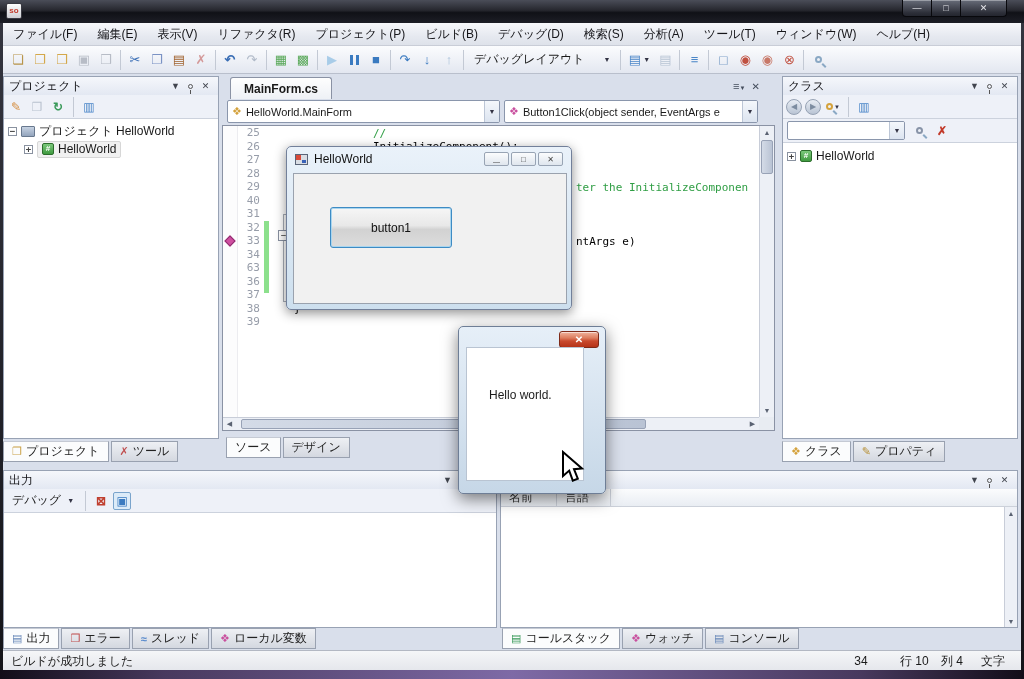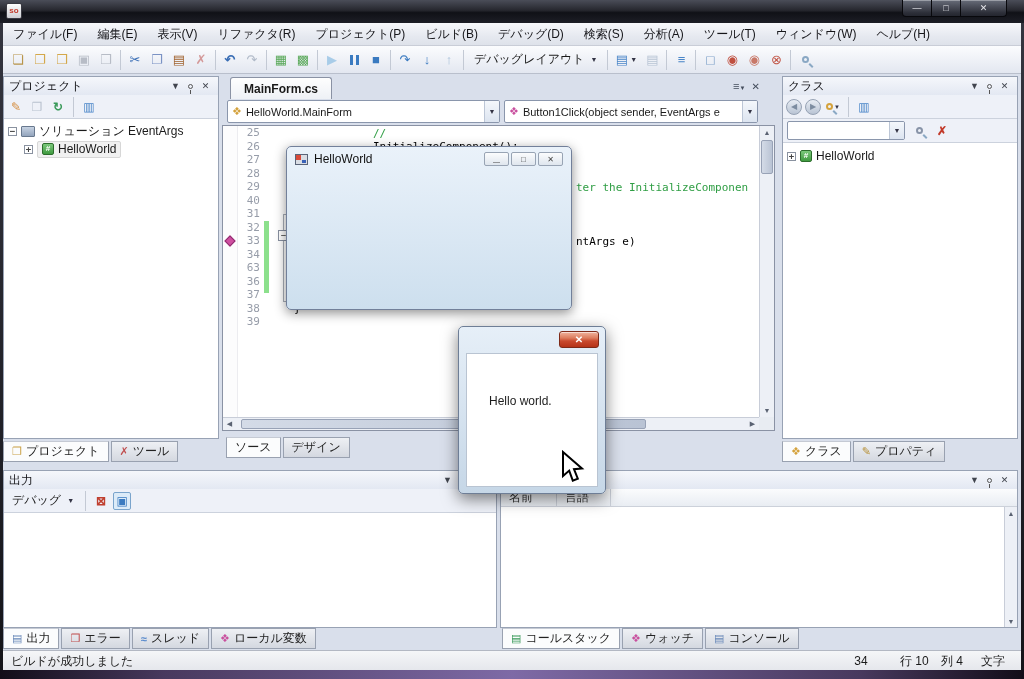--- a/index.html
+++ b/index.html
@@ -101,21 +101,21 @@
     <span class="tbtn" style="color:#a8cce8">▶</span>
     <span class="tbtn">
         <span style="width:9px;height:10px;border-left:3px solid #3a7ac0;border-right:3px solid #3a7ac0"></span>
       </span>
     <span class="tbtn" style="color:#3a7ac0">■</span>
     <span class="tsep"></span>
     <span class="tbtn" style="color:#3a7ac0">↷</span>
     <span class="tbtn" style="color:#3a7ac0;font-weight:bold">↓</span>
     <span class="tbtn" style="color:#a8c0d8;font-weight:bold">↑</span>
     <span class="tsep"></span>
-    <span class="flex" style="gap:6px;padding:0 7px;height:22px">
+    <span class="flex" style="gap:19px;padding:0 7px;height:22px">
       <span>デバッグレイアウト</span>
       <span style="font-size:7px;color:#334">▼</span>
     </span>
     <span class="tsep"></span>
     <span class="tbtn" style="width:30px;color:#4a86c8">▤<span style="font-size:7px;color:#334;margin-left:2px">▼</span></span>
     <span class="tbtn" style="color:#b8c4d4">▤</span>
     <span class="tsep"></span>
     <span class="tbtn" style="color:#4a86c8;font-weight:bold">≡</span>
     <span class="tsep"></span>
     <span class="tbtn" style="color:#88a8cc">◻</span>
@@ -144,21 +144,21 @@
       <span class="g" style="color:#d48a3a">✎</span>
       <span class="g" style="color:#b9c2cf">❐</span>
       <span class="g" style="color:#3a9a5a;font-weight:bold">↻</span>
       <span class="tsep"></span>
       <span class="g" style="color:#4a86c8">▥</span>
     </div>
     <div class="pbody" style="padding-top:3px">
       <div class="treerow">
         <span class="exp">−</span>
         <span style="width:14px;height:11px;background:linear-gradient(#c6d2e2,#93a4bc);border:1px solid #68788e;border-radius:1px"></span>
-        <span>ソリューション EventArgs</span>
+        <span>プロジェクト HelloWorld</span>
       </div>
       <div class="treerow" style="padding-left:20px">
         <span class="exp">+</span>
         <span style="display:inline-flex;align-items:center;gap:4px;background:#f1f1f1;border:1px solid #d7d7d7;border-radius:2px;padding:0 4px;height:17px">
           <span style="width:12px;height:12px;background:linear-gradient(#7cc97c,#3f9a3f);border:1px solid #2c6e2c;border-radius:2px;font:bold 8px/10px 'Liberation Sans',sans-serif;color:#fff;text-align:center">#</span>
           <span>HelloWorld</span>
         </span>
       </div>
     </div>
   </div>
@@ -384,25 +384,30 @@
         <span class="a" style="right:1px;bottom:1px;width:4px;height:3px;background:#3a62b8"></span>
       </span>
       <span style="font-size:12px;color:#111">HelloWorld</span>
       <span class="sp"></span>
       <span class="flex" style="gap:2px">
         <span style="width:25px;height:14px;background:linear-gradient(#fbfcfd,#dfe6ee);border:1px solid #98a4b4;border-radius:2px;display:flex;align-items:flex-end;justify-content:center;font-size:7px;color:#444">—</span>
         <span style="width:25px;height:14px;background:linear-gradient(#fbfcfd,#dfe6ee);border:1px solid #98a4b4;border-radius:2px;display:flex;align-items:center;justify-content:center;font-size:8px;color:#444">□</span>
         <span style="width:25px;height:14px;background:linear-gradient(#fbfcfd,#dfe6ee);border:1px solid #98a4b4;border-radius:2px;display:flex;align-items:center;justify-content:center;font-size:8px;color:#444">✕</span>
       </span>
     </div>
+    <div class="a" style="left:6px;top:26px;width:274px;height:131px;background:#f1f1f1;border:1px solid #9aa2ae">
+      <span class="a" style="left:36px;top:33px;width:122px;height:41px;background:linear-gradient(#f6f6f6,#e8e8e8 45%,#d2d2d2 55%,#dcdcdc);border:1px solid #3d8bc4;border-radius:3px;box-shadow:inset 0 0 0 1px #a9d5ee;display:flex;align-items:center;justify-content:center;font-size:12px;color:#111">
+        <span>button1</span>
+      </span>
+    </div>
   </div>
 
   <div class="a" style="left:458px;top:326px;width:148px;height:168px;z-index:60;background:linear-gradient(#e6eff8,#c6d7e7);border:1px solid #6e7e96;border-radius:5px;box-shadow:0 5px 16px rgba(0,0,0,.5)">
     <span class="a" style="right:6px;top:4px;width:40px;height:17px;background:linear-gradient(#f0b49e,#dd7d5e 40%,#c94a2e 60%,#b53318);border:1px solid #7e2a18;border-radius:3px;box-shadow:inset 0 1px rgba(255,255,255,.55);display:flex;align-items:center;justify-content:center;color:#fff;font-size:10px;font-weight:bold">✕</span>
-    <div class="a" style="left:7px;top:26px;width:132px;height:134px;background:#fff;border:1px solid #b9c4d2">
+    <div class="a" style="left:7px;top:20px;width:118px;height:134px;background:#fff;border:1px solid #b9c4d2">
       <span class="a" style="left:22px;top:40px;font-size:12px;color:#1c1c1c">Hello world.</span>
     </div>
   </div>
 
   <svg class="a" style="left:560px;top:450px;z-index:70" width="26" height="34" viewBox="0 0 13 17">
     <path d="M1.5 1 L1.5 13 L4.6 10.3 L6.4 15.3 L8.9 14.3 L7 9.6 L11 9.2 Z" fill="#fff" stroke="#000" stroke-width="1"></path>
   </svg>
 
 </div>
 

